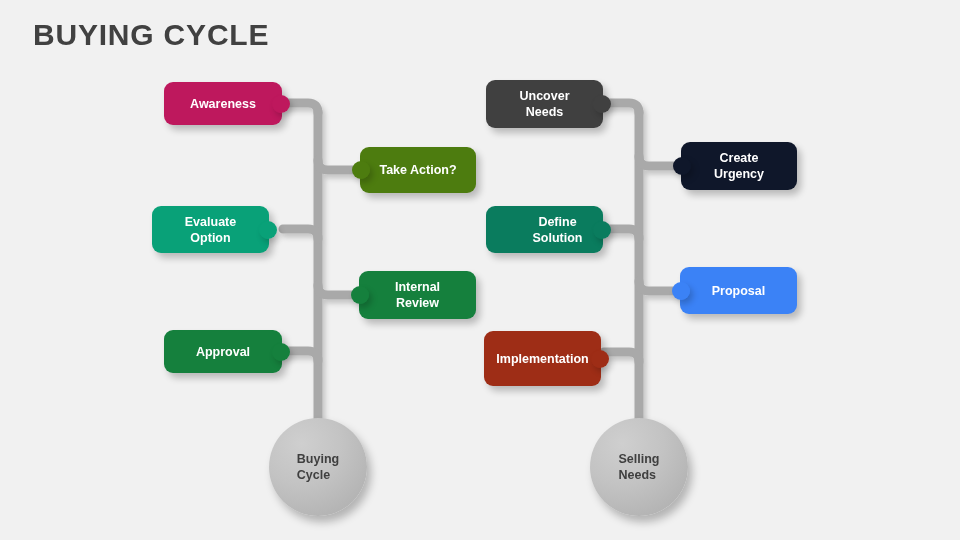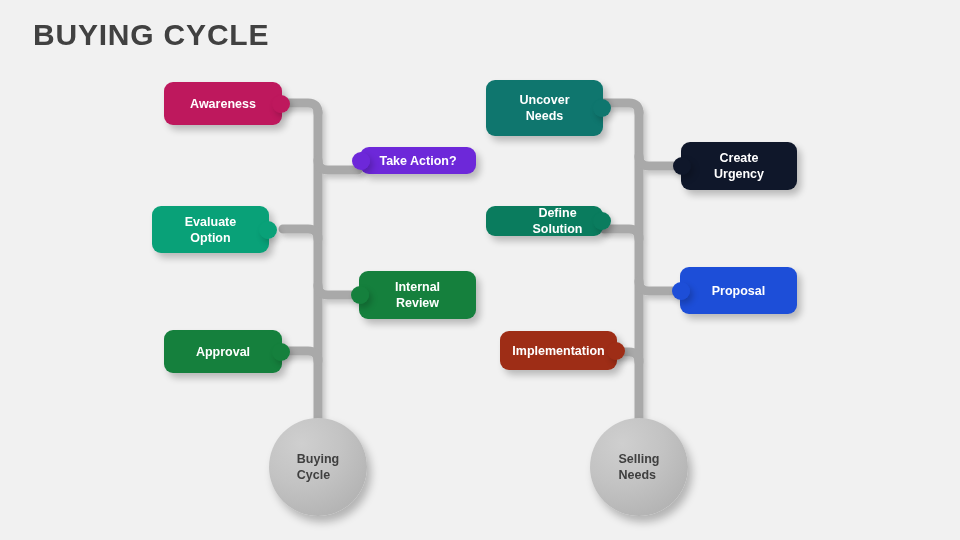--- a/index.html
+++ b/index.html
@@ -126,21 +126,21 @@
       <path d="M 604 352 L 629 352 Q 639 352 639 362"></path>
     </g>
   </svg>
 
   <div class="node" style="left:164px; top:82px; width:118px; height:43px; background:#be185d;">
     <span class="knob-shadow" style="right:-8px; top:50%; margin-top:-9px;"></span>
     <span class="knob-r"></span>
     <span>Awareness</span>
   </div>
 
-  <div class="node" style="left:360px; top:147px; width:116px; height:27px; background:#6d28d9;">
+  <div class="node" style="left:360px; top:147px; width:116px; height:46px; background:#4d7c0f;">
     <span class="knob-shadow" style="left:-8px; top:50%; margin-top:-9px;"></span>
     <span class="knob-l"></span>
     <span>Take Action?</span>
   </div>
 
   <div class="node" style="left:152px; top:206px; width:117px; height:47px; background:#09A178;">
     <span class="knob-shadow" style="right:-8px; top:50%; margin-top:-9px;"></span>
     <span class="knob-r"></span>
     <span>Evaluate
 Option</span>
@@ -157,48 +157,48 @@
     <span class="knob-shadow" style="right:-8px; top:50%; margin-top:-9px;"></span>
     <span class="knob-r"></span>
     <span>Approval</span>
   </div>
 
   <div class="hub" style="left:269px; top:418px;">
     <span>Buying
 Cycle</span>
   </div>
 
-  <div class="node" style="left:486px; top:80px; width:117px; height:56px; background:#0f766e;">
+  <div class="node" style="left:486px; top:80px; width:117px; height:48px; background:#404040;">
     <span class="knob-shadow" style="right:-8px; top:50%; margin-top:-9px;"></span>
     <span class="knob-r"></span>
     <span>Uncover
 Needs</span>
   </div>
 
   <div class="node" style="left:681px; top:142px; width:116px; height:48px; background:#0f172a;">
     <span class="knob-shadow" style="left:-8px; top:50%; margin-top:-9px;"></span>
     <span class="knob-l"></span>
     <span>Create
 Urgency</span>
   </div>
 
-  <div class="node" style="left:486px; top:206px; width:117px; height:30px; background:#0A7C5E;padding-left:36px;">
+  <div class="node" style="left:486px; top:206px; width:117px; height:47px; background:#0A7C5E;padding-left:36px;">
     <span class="knob-shadow" style="right:-8px; top:50%; margin-top:-9px;"></span>
     <span class="knob-r"></span>
     <span>Define
 Solution</span>
   </div>
 
-  <div class="node" style="left:680px; top:267px; width:117px; height:47px; background:#1d4ed8;">
+  <div class="node" style="left:680px; top:267px; width:117px; height:47px; background:#3b82f6;">
     <span class="knob-shadow" style="left:-8px; top:50%; margin-top:-9px;"></span>
     <span class="knob-l"></span>
     <span>Proposal</span>
   </div>
 
-  <div class="node" style="left:500px; top:331px; width:117px; height:39px; background:#9E2D16;">
+  <div class="node" style="left:484px; top:331px; width:117px; height:55px; background:#9E2D16;">
     <span class="knob-shadow" style="right:-8px; top:50%; margin-top:-9px;"></span>
     <span class="knob-r"></span>
     <span>Implementation</span>
   </div>
 
   <div class="hub" style="left:590px; top:418px;">
     <span>Selling
 Needs</span>
   </div>
 

